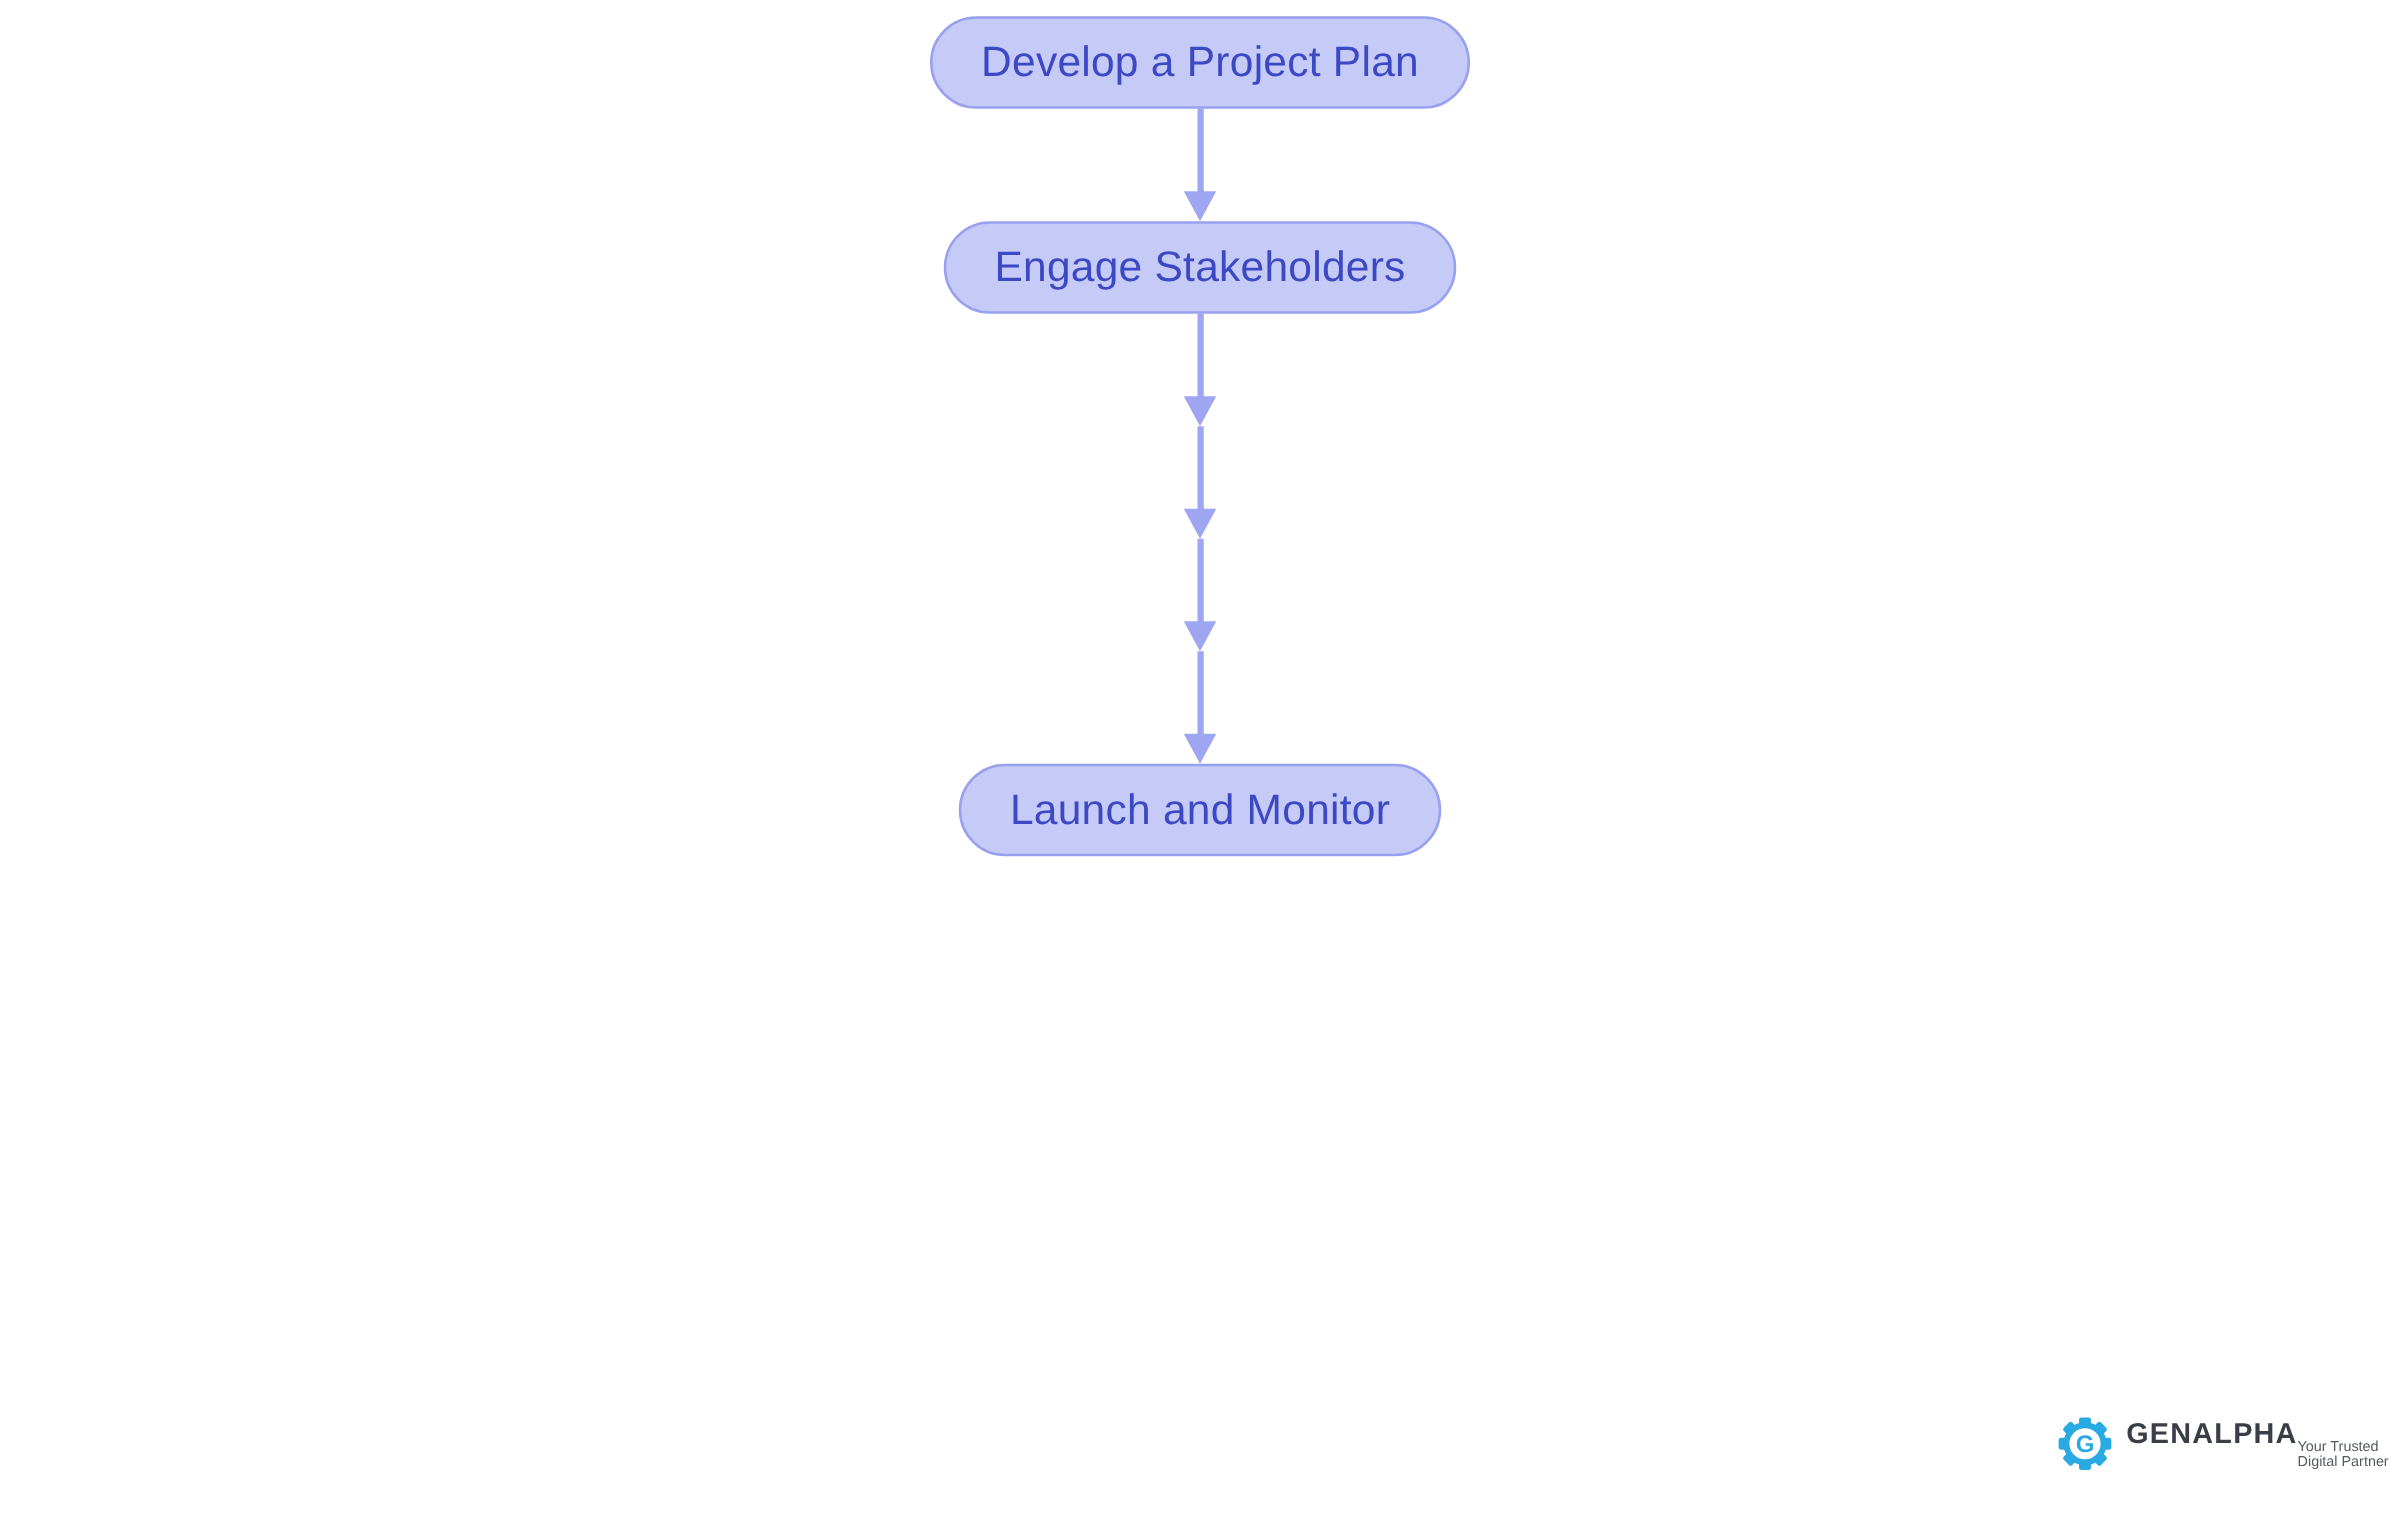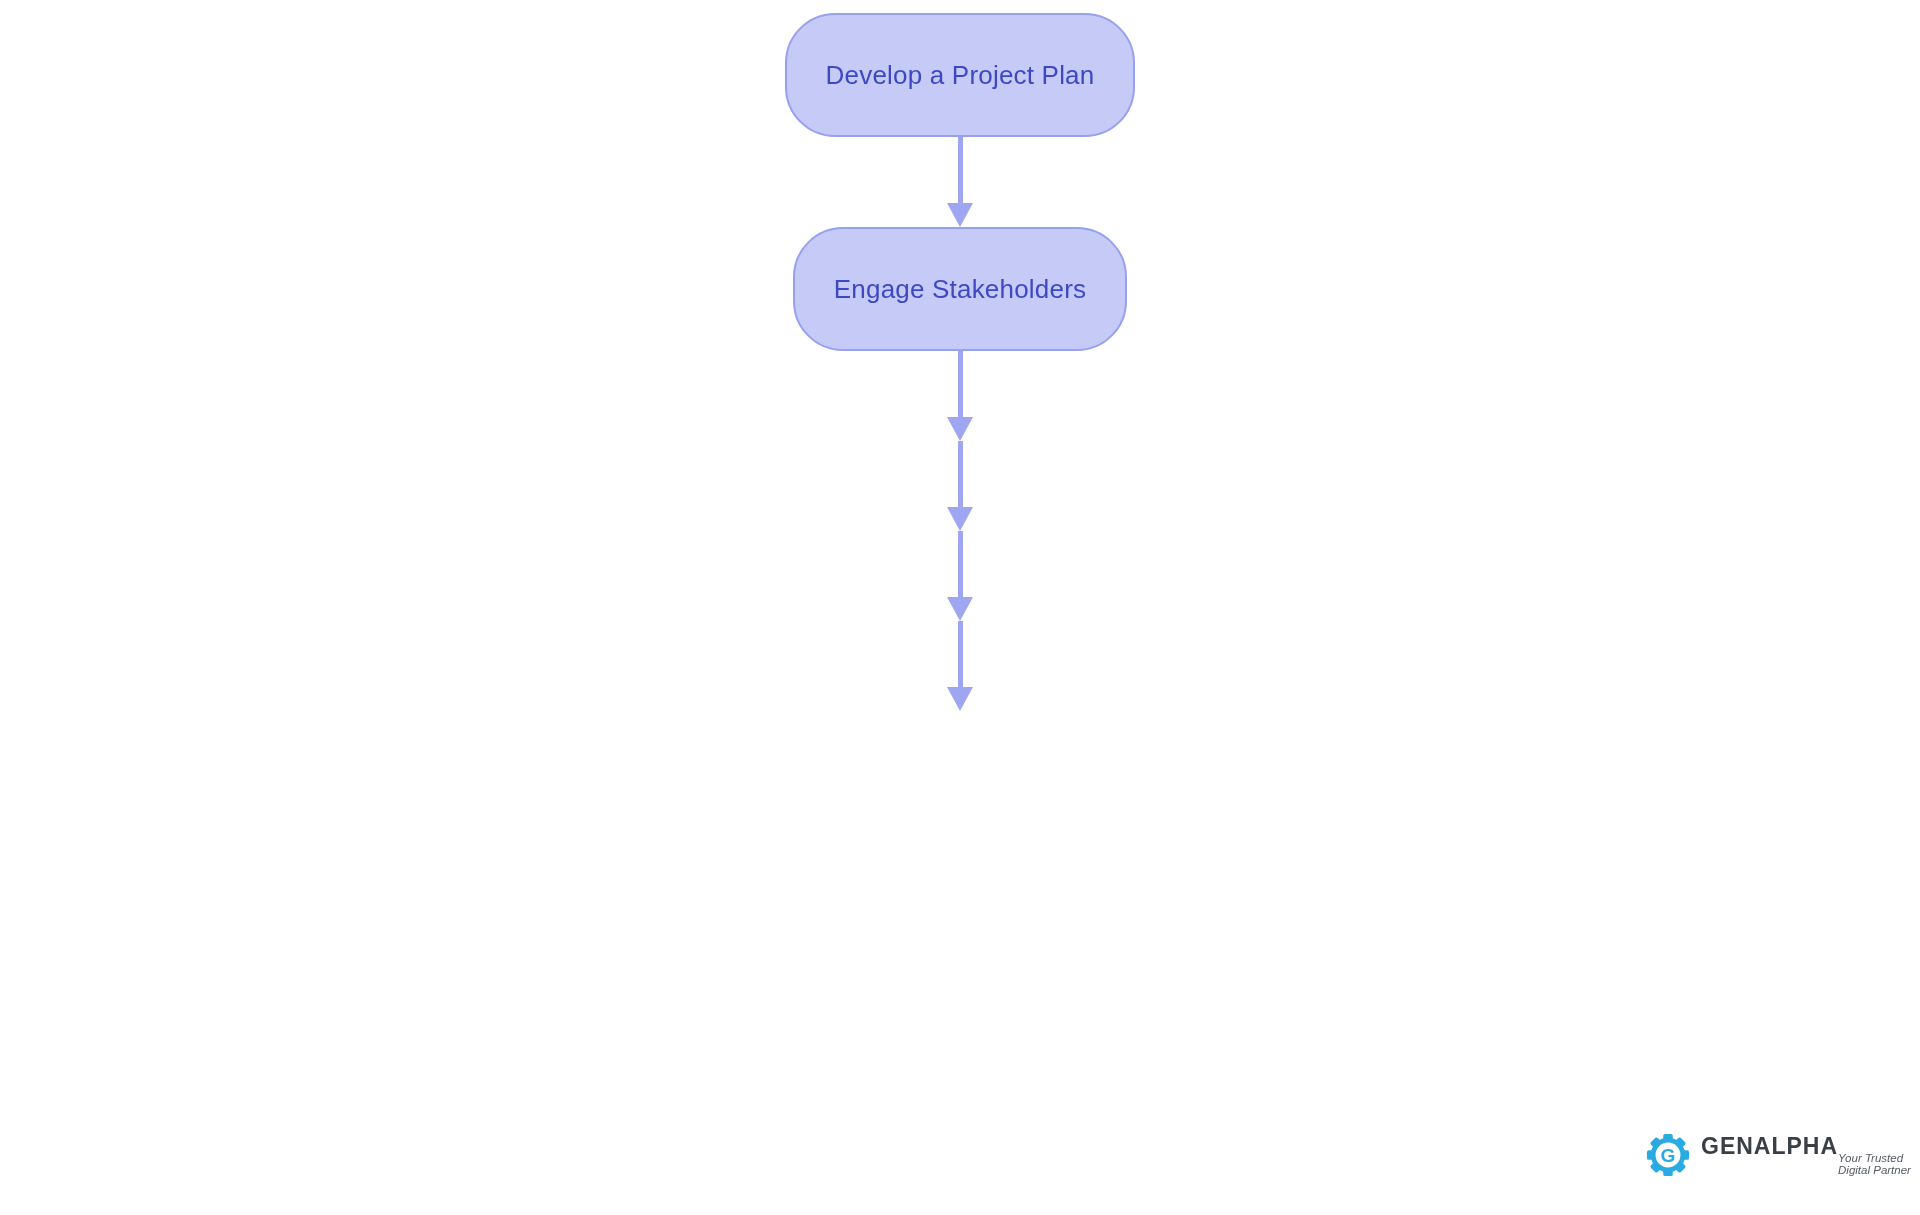--- a/index.html
+++ b/index.html
@@ -23,29 +23,29 @@
   .flowchart{
     position:absolute;
     top:13px;
     left:0;
     width:1920px;
     display:flex;
     flex-direction:column;
     align-items:center;
   }
   .flow-node{
-    height:124px;
+    height:74px;
     border-radius:50px;
     background:var(--node-fill);
     border:2px solid var(--node-border);
     display:flex;
     align-items:center;
     justify-content:center;
     padding:0 39px;
-    font-size:26px;
+    font-size:34px;
     letter-spacing:0.2px;
     color:var(--node-text);
     white-space:nowrap;
     flex:none;
   }
   .flow-arrow{
     height:90px;
     width:30px;
     position:relative;
     flex:none;
@@ -84,21 +84,20 @@
   }
   .brand-name{
     font-size:23px;
     font-weight:bold;
     letter-spacing:1px;
     color:var(--logo-text);
     line-height:1.1;
   }
   .brand-tagline{
     font-size:11.5px;
-    font-style:italic;
     color:var(--tagline-text);
     margin-top:18px;
   }
 </style>
 </head>
 <body>
 
 <div class="flowchart">
   <div class="flow-node">Develop a Project Plan</div>
 
@@ -125,20 +124,21 @@
     <div class="stem"></div>
     <div class="head"></div>
   </div>
 
 
   <div class="flow-arrow">
     <div class="stem"></div>
     <div class="head"></div>
   </div>
 
+  <div class="flow-node">Launch and Monitor</div>
 </div>
 
 <div class="brand">
   <span style="display:inline-flex;">
     <svg width="46" height="50" viewBox="0 0 48 48" aria-hidden="true">
       <g fill="#29abe2">
         <g>
           <rect x="19" y="2" width="10" height="9" rx="2"></rect>
           <rect x="19" y="37" width="10" height="9" rx="2"></rect>
           <rect x="2" y="19" width="9" height="10" rx="2"></rect>

